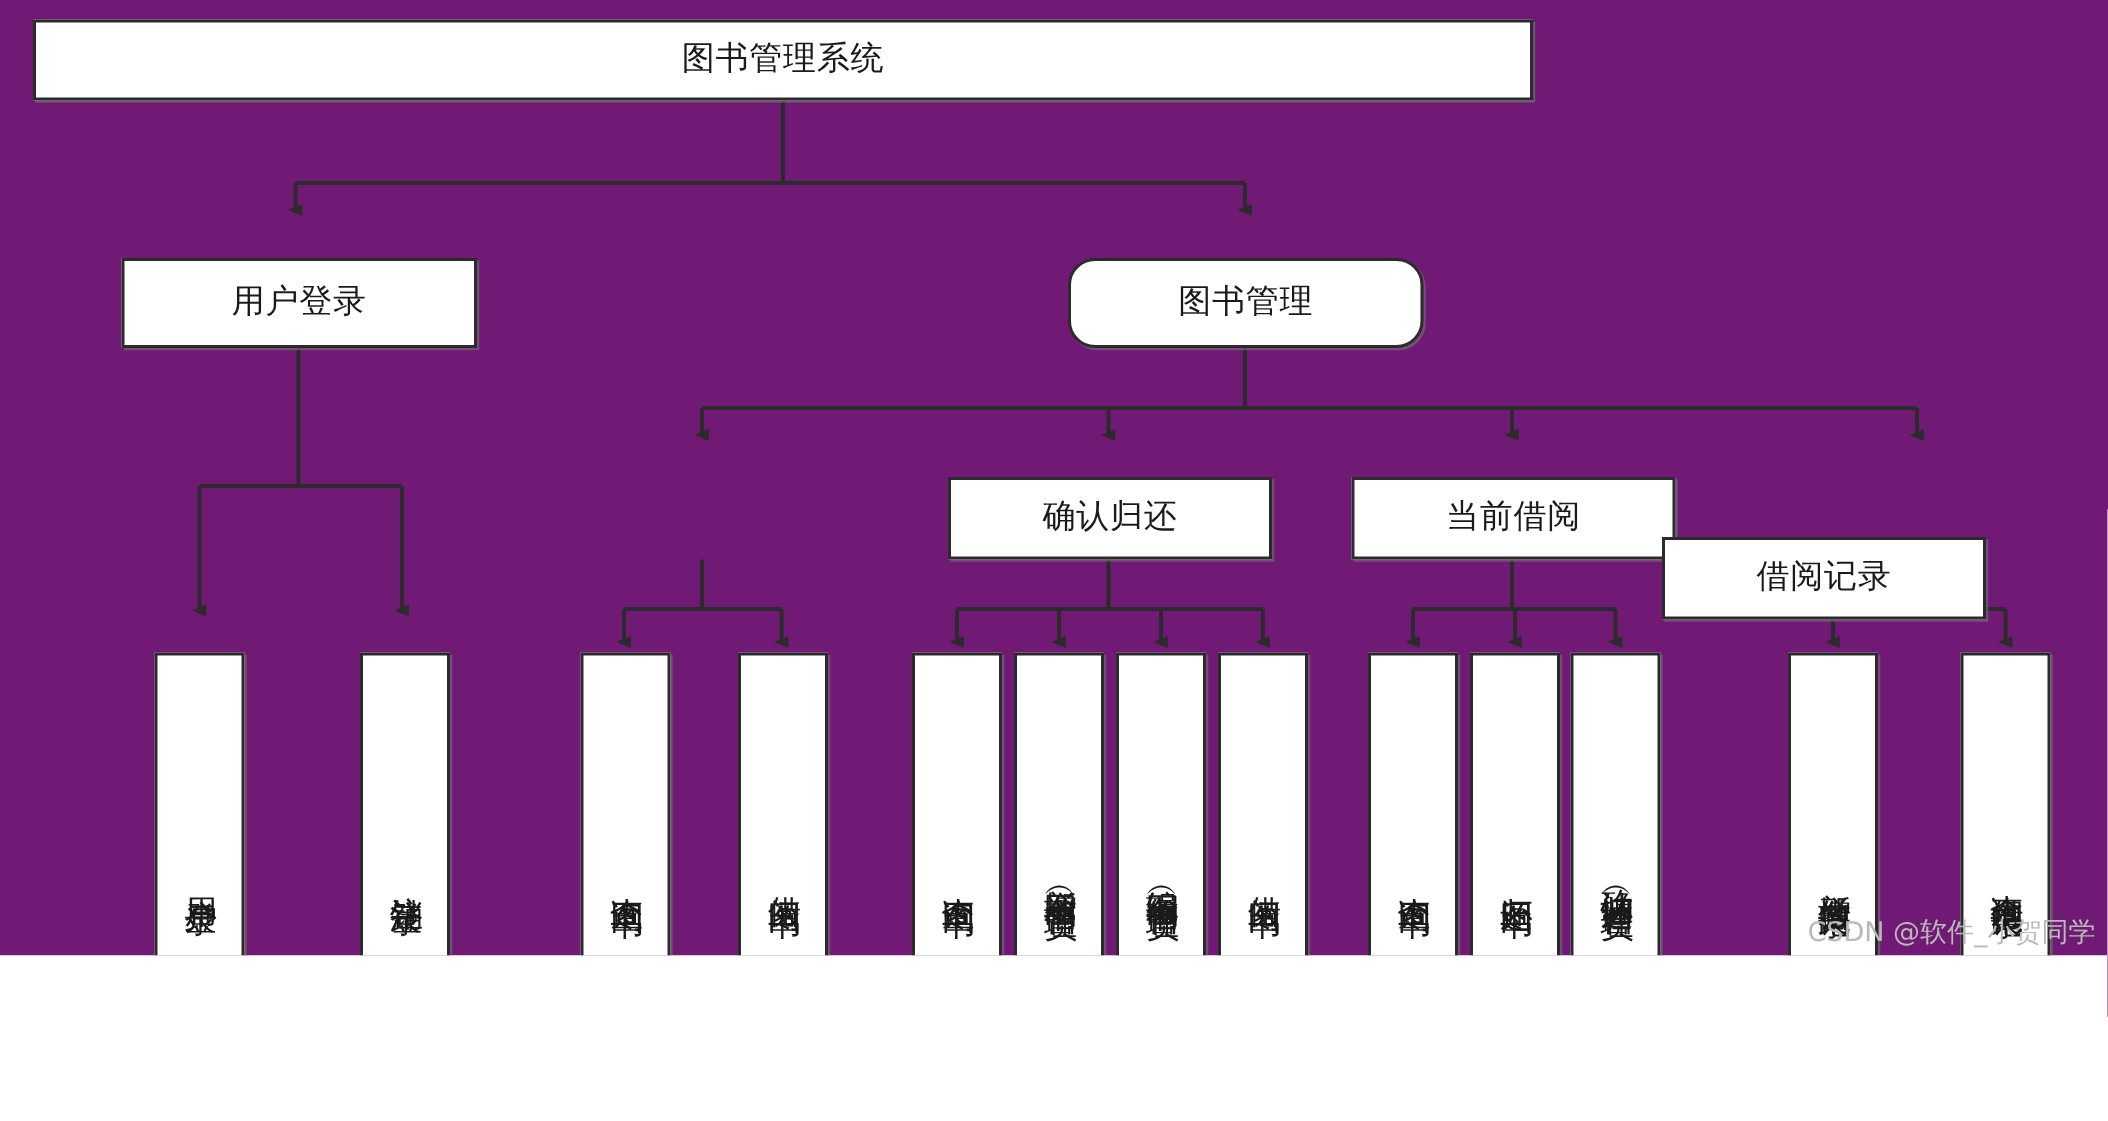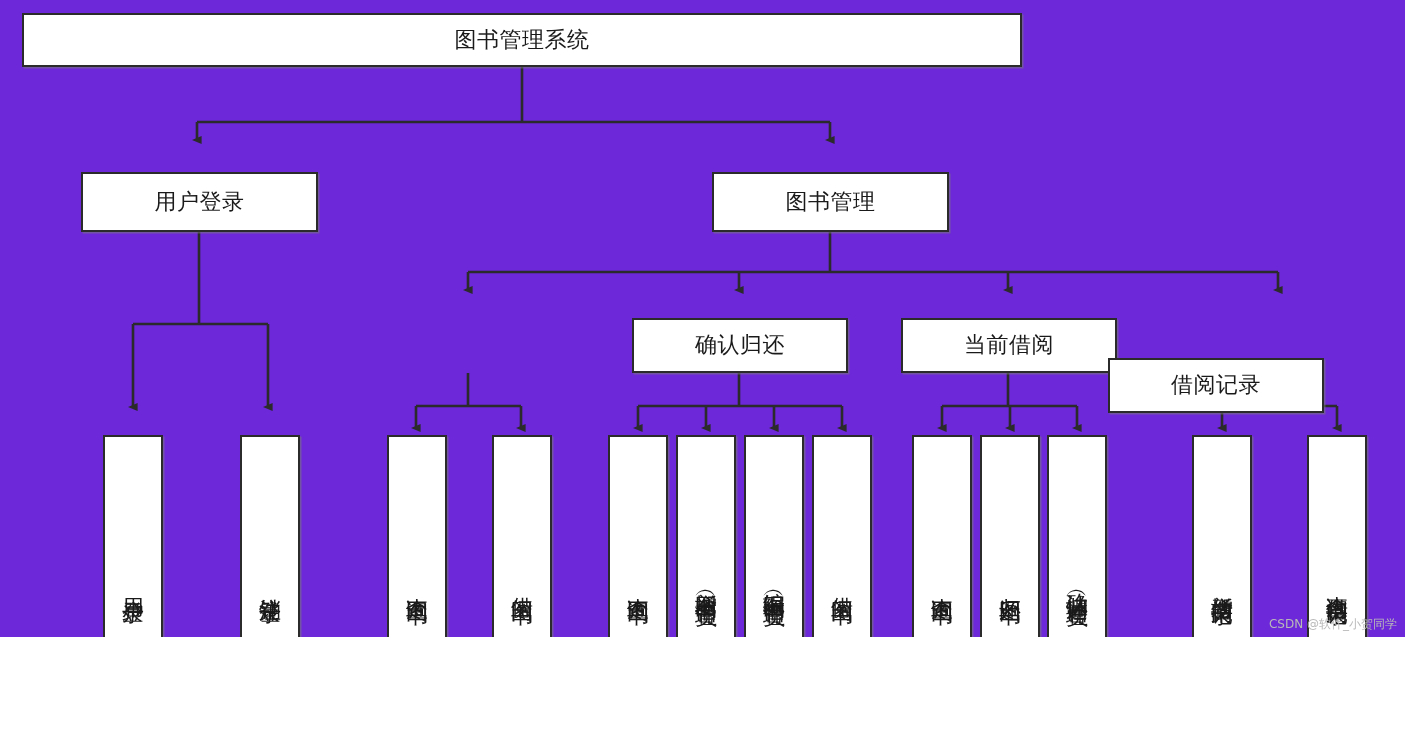--- a/index.html
+++ b/index.html
@@ -8,21 +8,21 @@
     padding: 0;
     background: #ffffff;
   }
   body {
     font-family: "DejaVu Sans", "Liberation Sans", sans-serif;
   }
   #diagram-root {
     position: relative;
     width: 1405px;
     height: 637px;
-    background: #6d28d9;
+    background: #701a75;
     overflow: hidden;
   }
   #edge-layer {
     position: absolute;
     left: 0;
     top: 0;
     width: 1405px;
     height: 747px;
     pointer-events: none;
   }
@@ -57,21 +57,21 @@
     text-orientation: upright;
     white-space: nowrap;
   }
   .node .label {
     display: block;
   }
   #watermark {
     position: absolute;
     right: 8px;
     bottom: 4px;
-    font-size: 12px;
+    font-size: 18px;
     color: #b9b9b9;
     white-space: nowrap;
     user-select: none;
   }
 </style>
 </head>
 <body>
 
 <div id="diagram-root">
 
@@ -125,21 +125,21 @@
     </g>
   </svg>
 
   <div class="node horiz" style="left:22px; top:13px; width:1000px; height:54px;">
     <span class="label">图书管理系统</span>
   </div>
 
   <div class="node horiz" style="left:81px; top:172px; width:237px; height:60px;">
     <span class="label">用户登录</span>
   </div>
-  <div class="node horiz" style="left:712px; top:172px; width:237px; height:60px;">
+  <div class="node horiz" style="left:712px; top:172px; width:237px; height:60px;border-radius:18px;">
     <span class="label">图书管理</span>
   </div>
 
   <div class="node horiz" style="left:632px; top:318px; width:216px; height:55px;">
     <span class="label">确认归还</span>
   </div>
   <div class="node horiz" style="left:901px; top:318px; width:216px; height:55px;align-items:center;">
     <span class="label">当前借阅</span>
   </div>
   <div class="node horiz" style="left:1108px; top:318px; width:216px; height:55px;margin-top:40px;">

